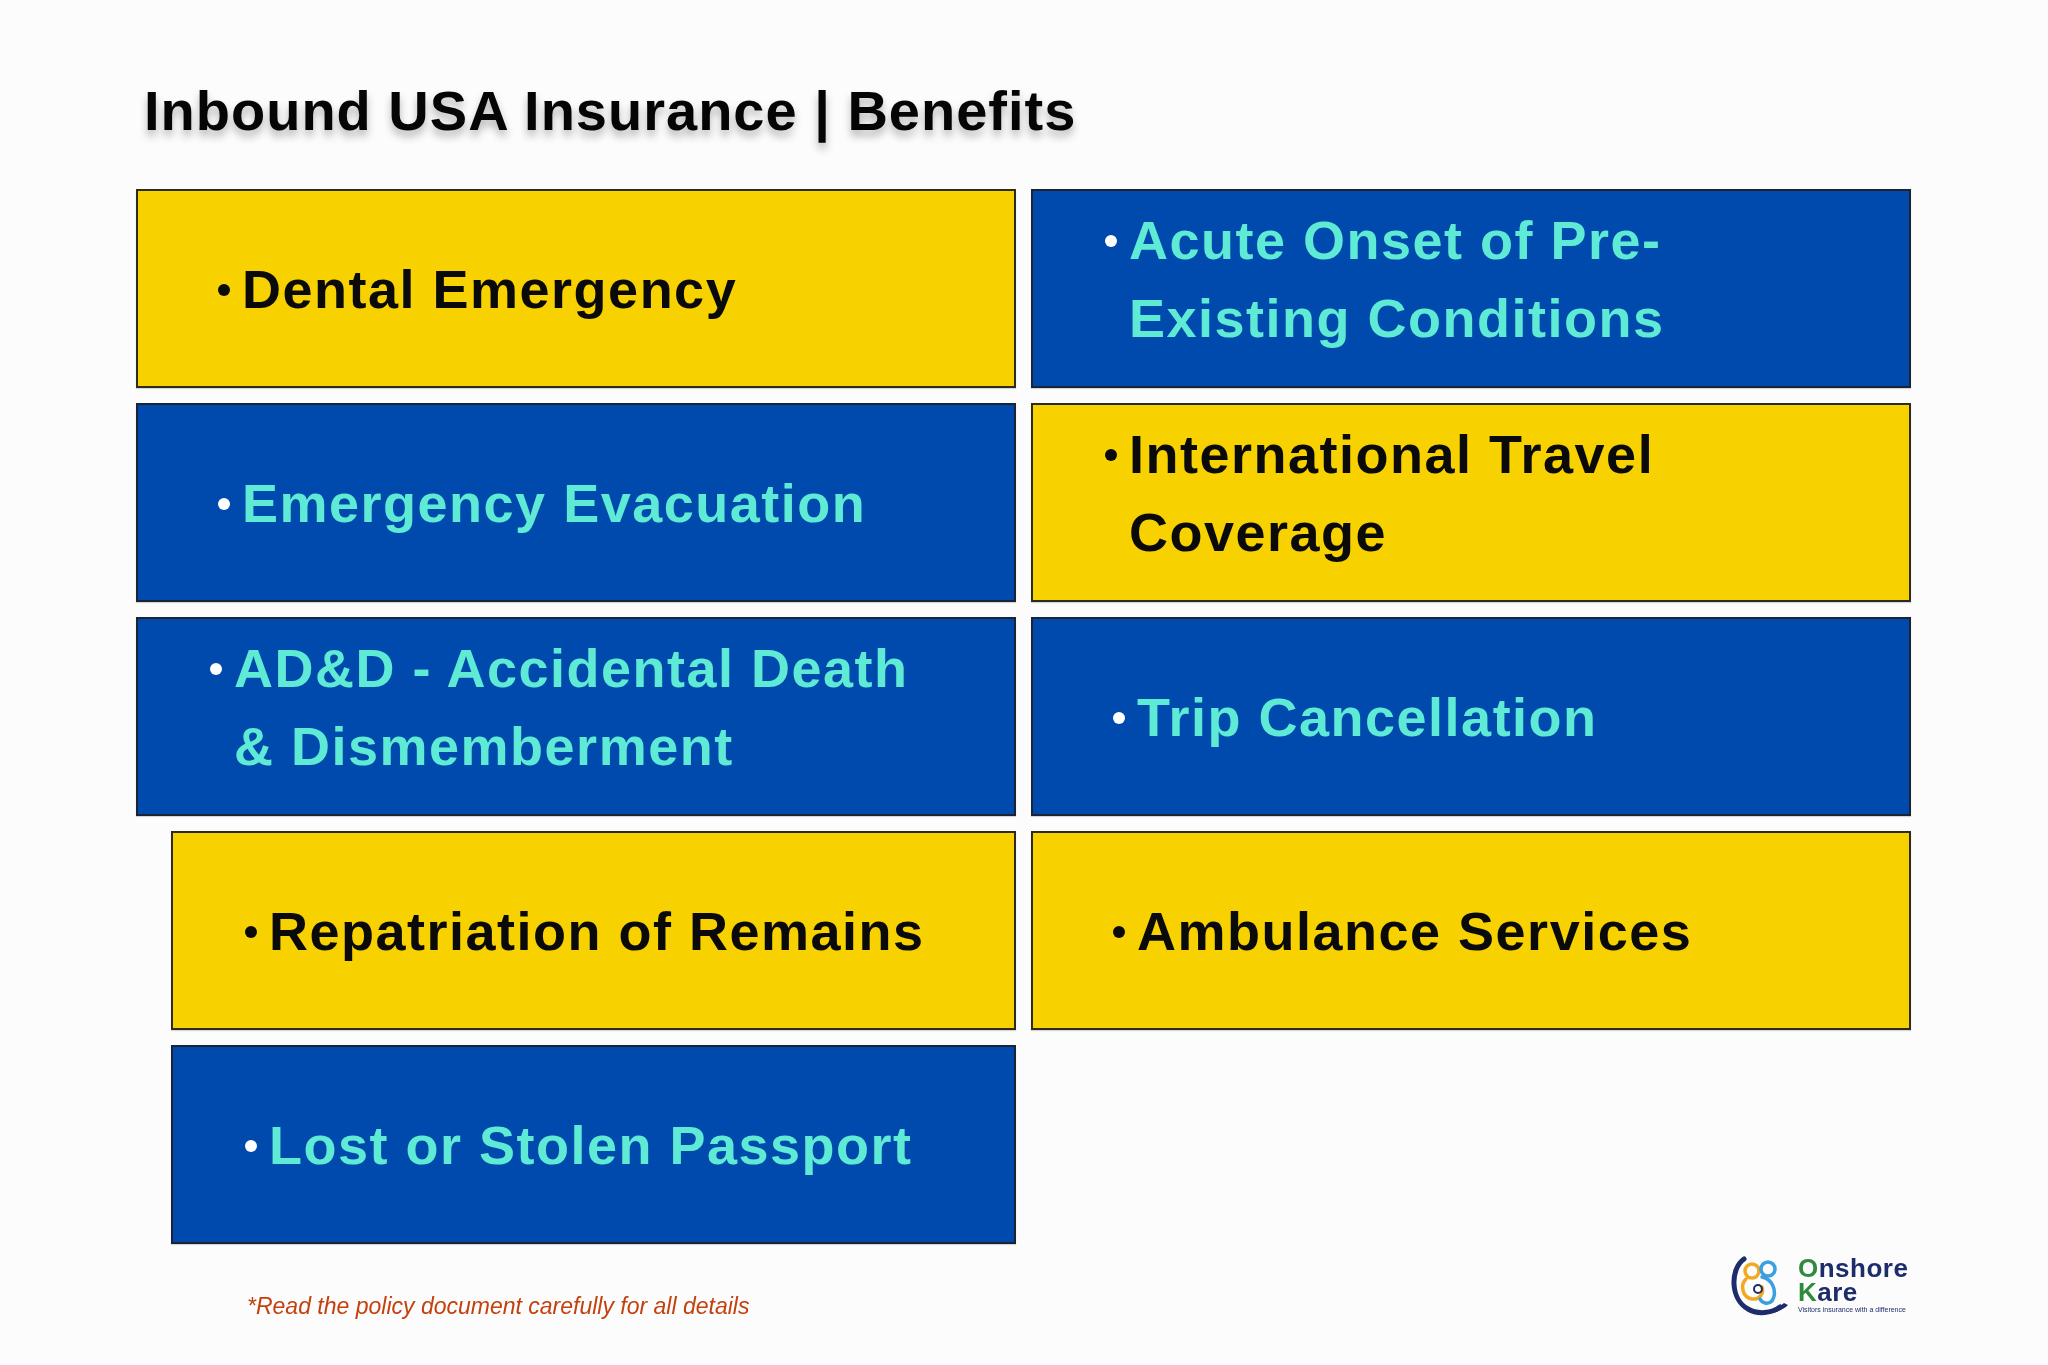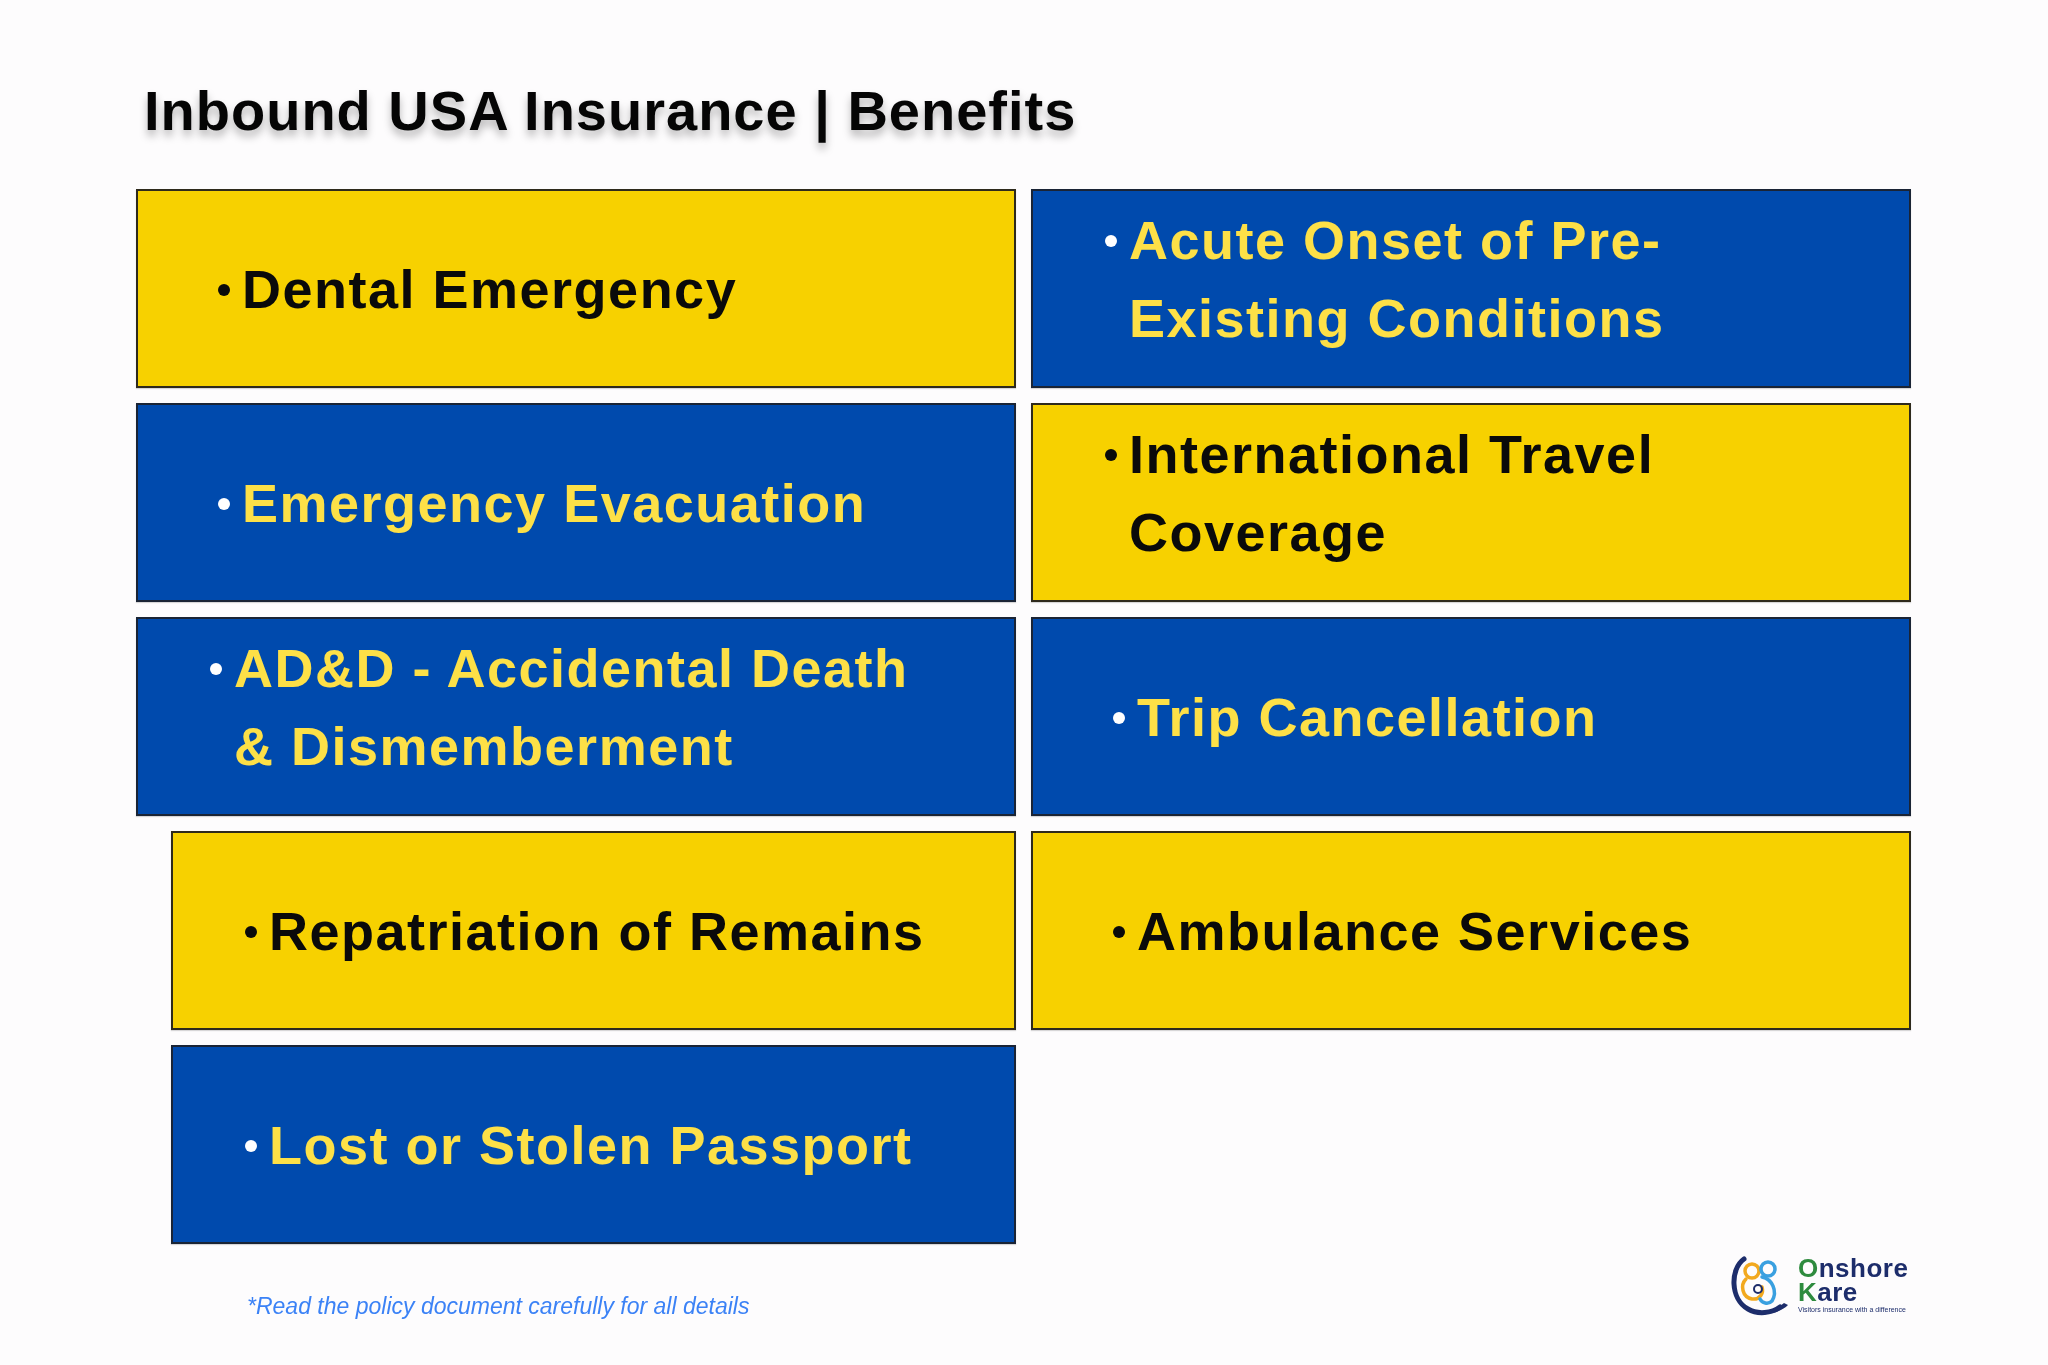--- a/index.html
+++ b/index.html
@@ -41,21 +41,21 @@
     .card {
       box-sizing: border-box;
       border: 2px solid #2e2a1c;
       display: flex;
       align-items: center;
       padding-left: 80px;
       padding-right: 20px;
       box-shadow: 0 1px 1px rgba(0,0,0,0.15);
     }
     .card.yellow { background: #f7d100; color: #0a0a0a; }
-    .card.blue { background: #004aad; color: #fde047; border-color: #1a2435; }
+    .card.blue { background: #004aad; color: #5eead4; border-color: #1a2435; }
     .card.right { padding-left: 72px; align-items: flex-start; }
     .item {
       display: flex;
       align-items: flex-start;
       font-size: 54px;
       font-weight: 700;
       letter-spacing: 1.5px;
       line-height: 78px;
     }
     .card.right .item { margin-top: 10px; }
@@ -71,21 +71,21 @@
     }
     .yellow .bullet { background: #0a0a0a; }
     .blue .bullet { background: #ffffff; }
     .item-text { display: block; }
     .footnote {
       position: absolute;
       left: 247px;
       top: 1293px;
       font-size: 23px;
       font-style: italic;
-      color: #3b82f6;
+      color: #c2410c;
       white-space: nowrap;
     }
     .logo {
       position: absolute;
       left: 1728px;
       top: 1249px;
       width: 190px;
       height: 70px;
       display: flex;
       align-items: center;

